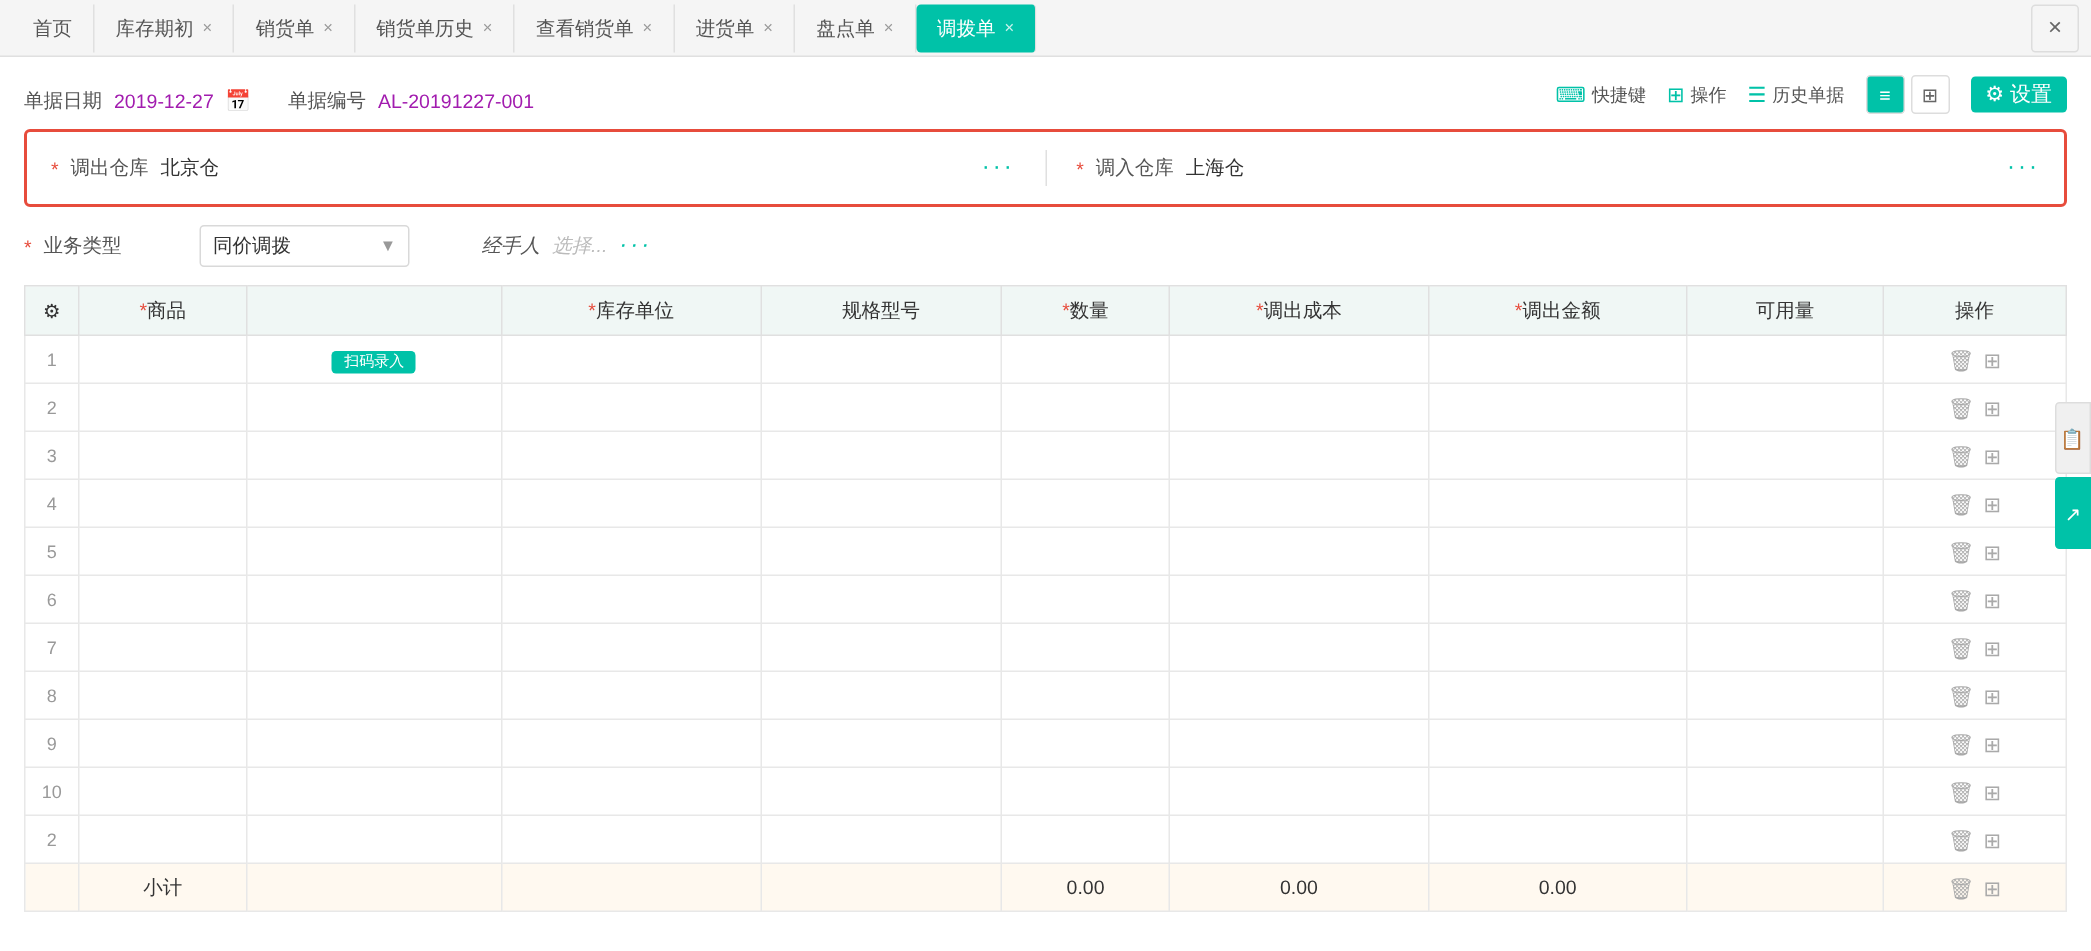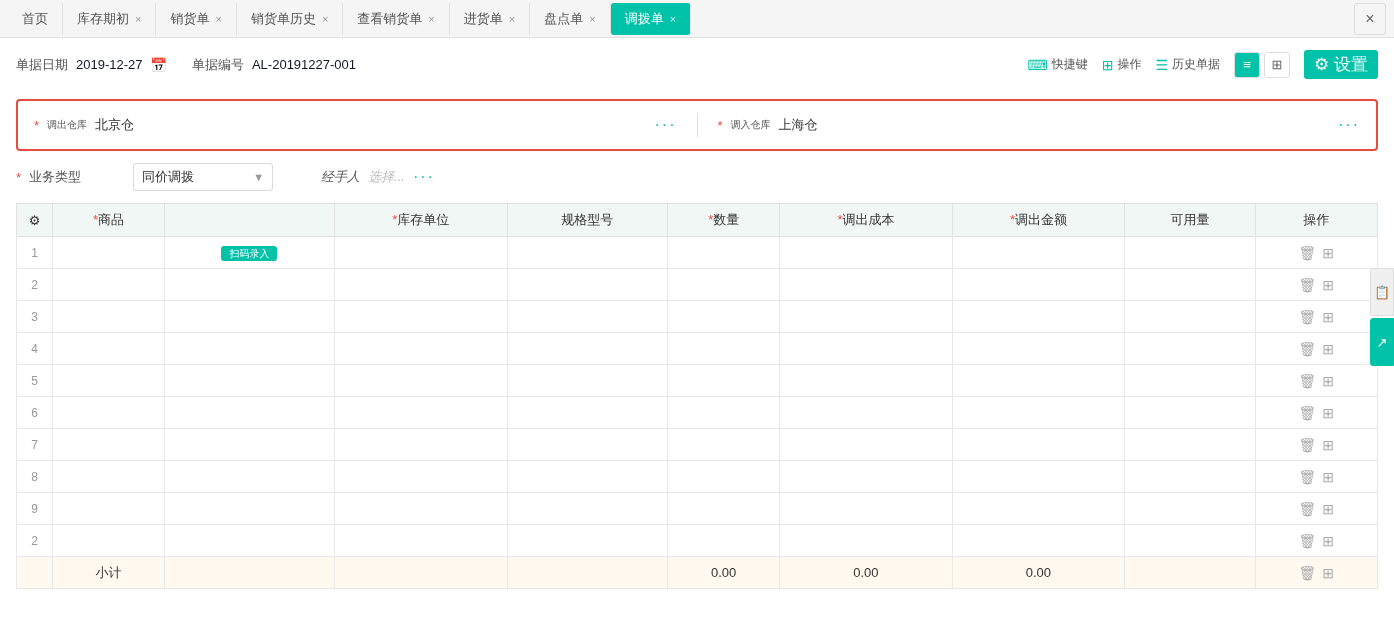--- a/index.html
+++ b/index.html
@@ -60,21 +60,21 @@
       display: flex;
       align-items: center;
       gap: 8px;
     }
     .form-label {
       font-size: 13px;
       color: #555;
     }
     .form-value {
       font-size: 13px;
-      color: #0f172a;
+      color: #a21caf;
     }
     .calendar-icon {
       color: #00c2a8;
       cursor: pointer;
       font-size: 14px;
     }
 
     
     .toolbar-right {
       margin-left: auto;
@@ -92,21 +92,21 @@
     }
     .toolbar-icon {
       font-size: 14px;
       color: #00c2a8;
     }
     .toolbar-btn-active {
       background: #00c2a8;
       color: #fff;
       padding: 3px 10px;
       border-radius: 3px;
-      font-size: 17px;
+      font-size: 14px;
       cursor: pointer;
     }
 
     
     .red-border-section {
       border: 2px solid #e74c3c;
       border-radius: 4px;
       padding: 12px 16px;
       margin-bottom: 12px;
       display: flex;
@@ -117,21 +117,21 @@
       display: flex;
       align-items: center;
       flex: 1;
       gap: 8px;
     }
     .required-star {
       color: #e74c3c;
       font-size: 13px;
     }
     .warehouse-label {
-      font-size: 10px;
+      font-size: 13px;
       color: #555;
     }
     .warehouse-value {
       font-size: 13px;
       color: #333;
     }
     .more-btn {
       color: #00c2a8;
       cursor: pointer;
       margin-left: auto;
@@ -284,22 +284,22 @@
     
     .table-container {
       overflow-x: auto;
       overflow-y: auto;
       max-height: 420px;
     }
 
     
     .top-header-row {
       display: flex;
-      align-items: center;
-      margin-bottom: 20px;
+      align-items: flex-end;
+      margin-bottom: 10px;
     }
   </style>
 </head>
 <body>
 
 <div class="tab-bar">
   <div class="tab-item">
     <span>首页</span>
   </div>
   <div class="tab-item">
@@ -582,20 +582,37 @@
       <td></td>
       <td></td>
       <td>
         <div class="action-cell">
           <span class="action-icon" title="删除">🗑</span>
           <span class="action-icon action-icon2" title="复制">⊞</span>
         </div>
       </td>
     </tr>
           <tr>
+      <td><span class="row-num">10</span></td>
+      <td colspan="1"></td>
+      <td></td>
+      <td></td>
+      <td></td>
+      <td></td>
+      <td></td>
+      <td></td>
+      <td></td>
+      <td>
+        <div class="action-cell">
+          <span class="action-icon" title="删除">🗑</span>
+          <span class="action-icon action-icon2" title="复制">⊞</span>
+        </div>
+      </td>
+    </tr>
+          <tr>
       <td><span class="row-num">2</span></td>
       <td colspan="1"></td>
       <td></td>
       <td></td>
       <td></td>
       <td></td>
       <td></td>
       <td></td>
       <td></td>
       <td>

